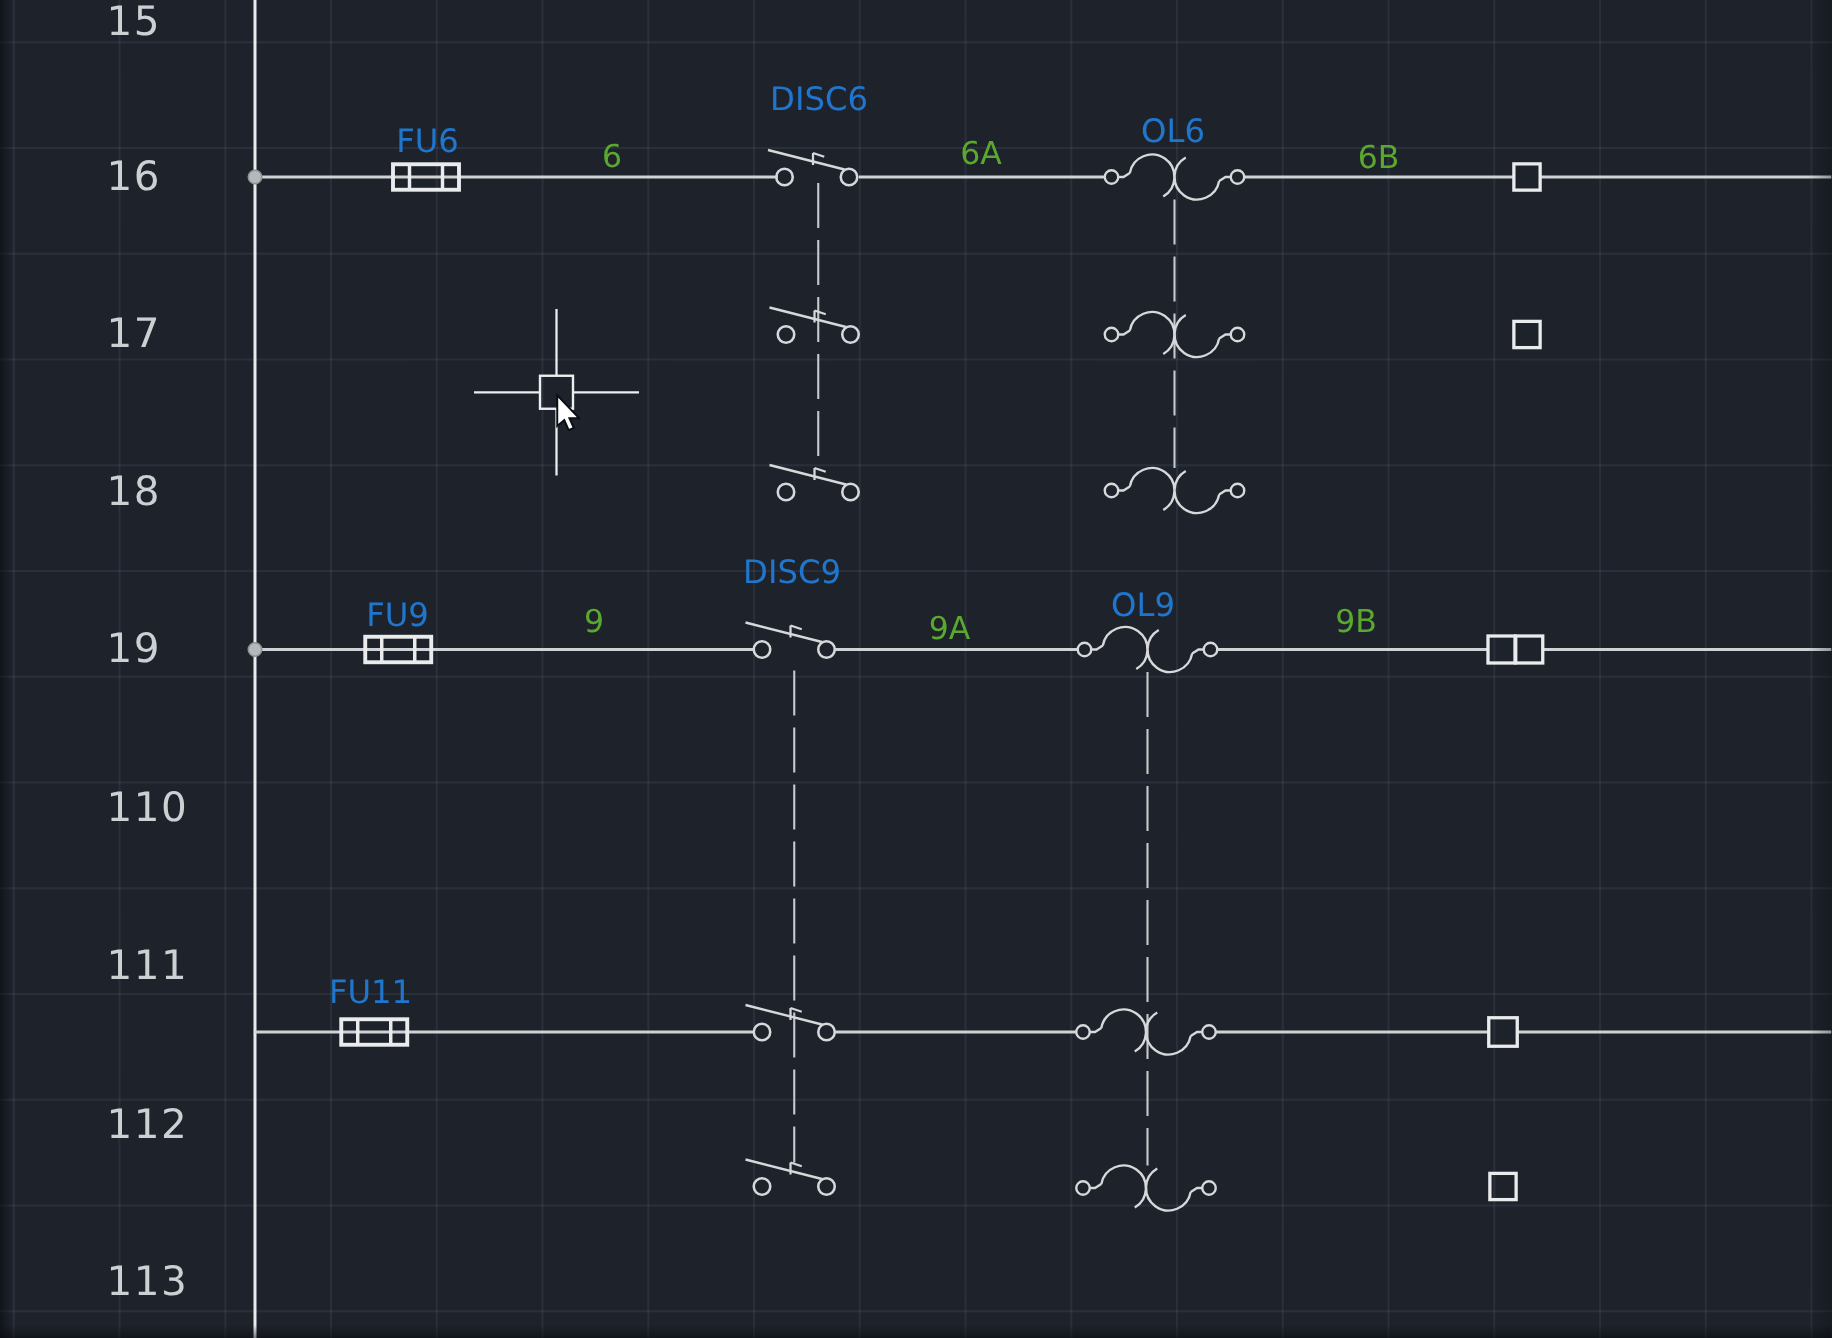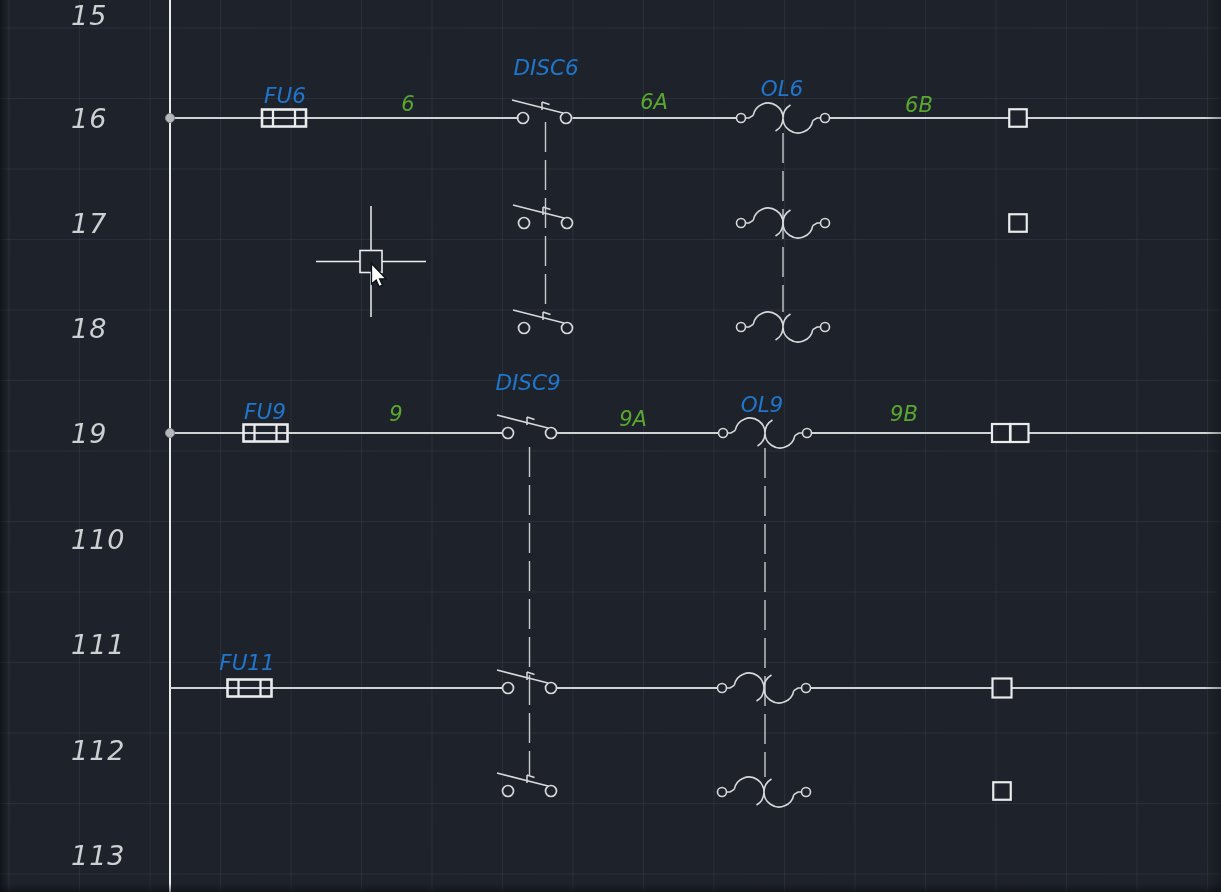--- a/index.html
+++ b/index.html
@@ -5,21 +5,20 @@
   html,body{margin:0;padding:0;background:#14181f;}
   body{width:1221px;height:892px;overflow:hidden;font-family:"DejaVu Sans","Liberation Sans",sans-serif;}
   .viewport{
     position:relative;width:1221px;height:892px;
     background-color:#1e232b;
     background-image:
       linear-gradient(to right, rgba(150,175,215,0.09) 1px, transparent 1px),
       linear-gradient(to bottom, rgba(150,175,215,0.09) 1px, transparent 1px);
     background-size:70.5px 70.5px;
     background-position:8.5px 27.5px;
-    font-style:italic;
   }
   .edge{position:absolute;pointer-events:none;}
   .edge-left{left:0;top:0;width:8px;height:100%;background:linear-gradient(to right,rgba(6,9,13,0.55),rgba(6,9,13,0));}
   .edge-right{right:0;top:0;width:16px;height:100%;background:linear-gradient(to left,rgba(6,9,13,0.30),rgba(6,9,13,0));}
   .edge-bottom{left:0;bottom:0;width:100%;height:9px;background:linear-gradient(to top,rgba(6,9,13,0.50),rgba(6,9,13,0));}
   svg{position:absolute;left:0;top:0;}
   text{font-family:"DejaVu Sans","Liberation Sans",sans-serif;}
 </style>
 </head>
 <body>

